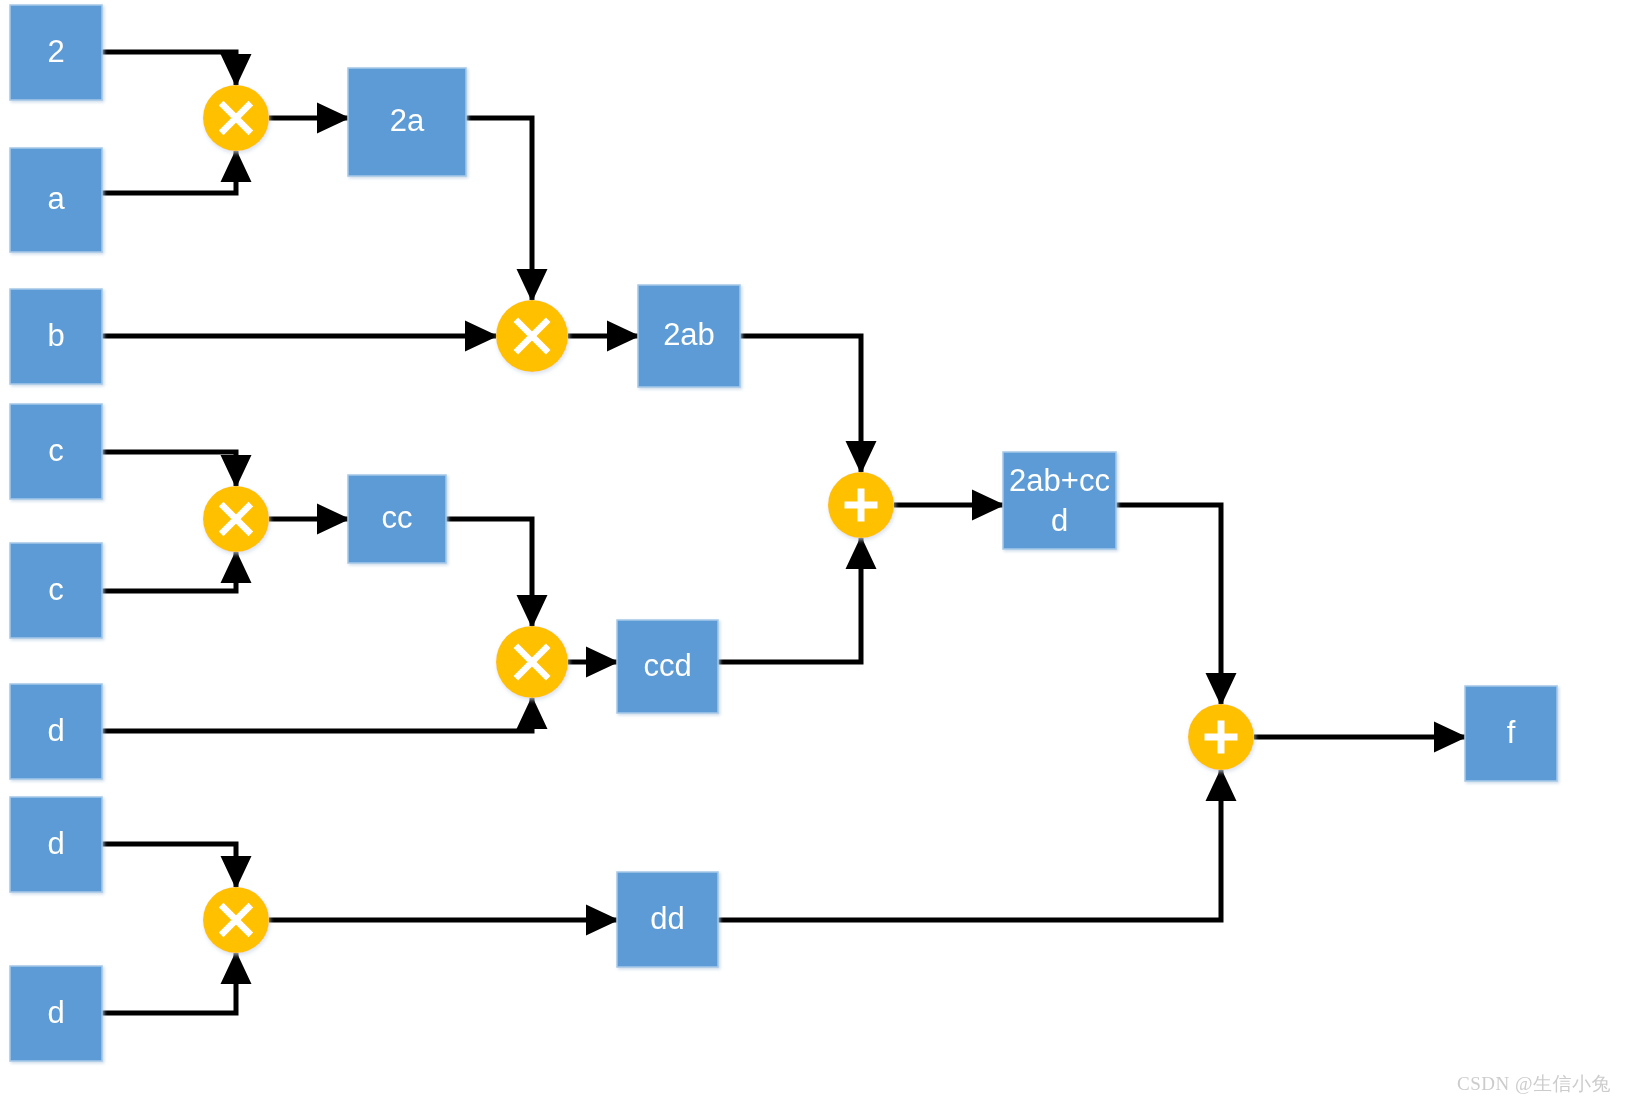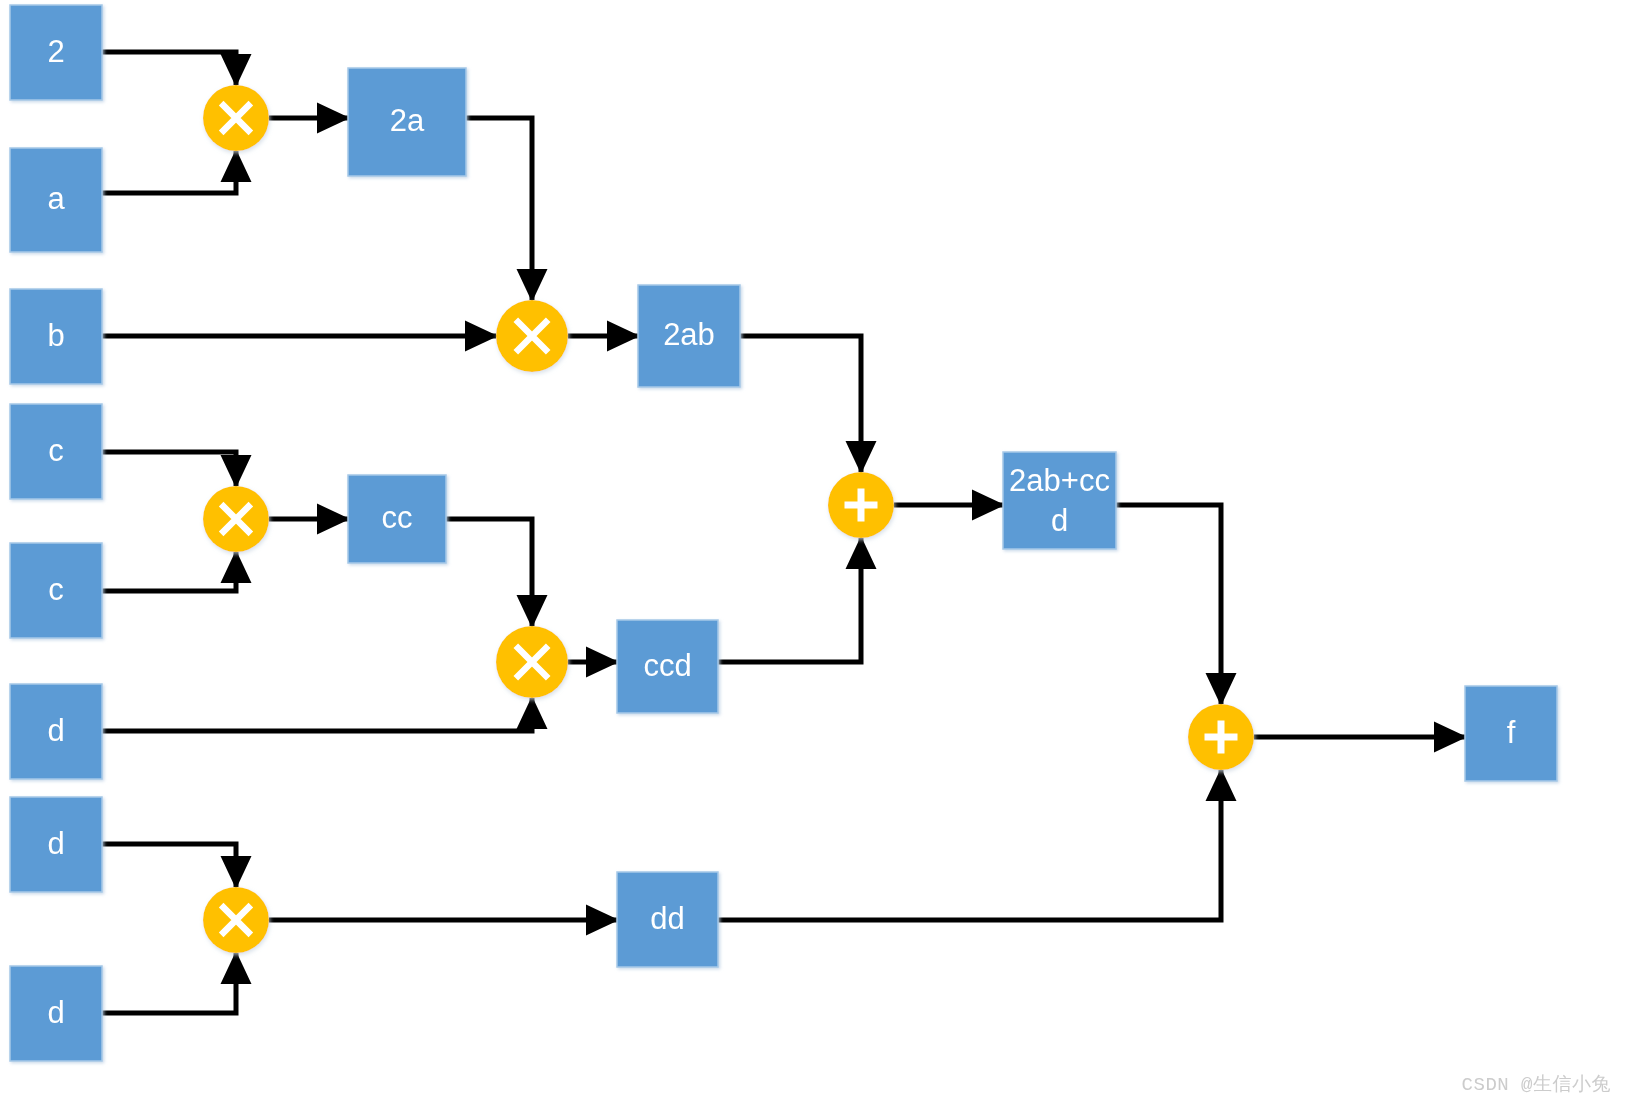--- a/index.html
+++ b/index.html
@@ -38,21 +38,21 @@
     stroke-width: 5;
     fill: none;
     stroke-linecap: butt;
     stroke-linejoin: miter;
   }
   .watermark {
     position: absolute;
     right: 18px;
     bottom: 16px;
     color: #cccccc;
-    font-family: Liberation Mono, monospace;
+    font-family: Liberation Serif, serif;
     font-size: 19px;
     letter-spacing: 0.5px;
     white-space: nowrap;
     user-select: none;
   }
 </style>
 </head>
 <body>
 
 <div id="canvas-wrap">

